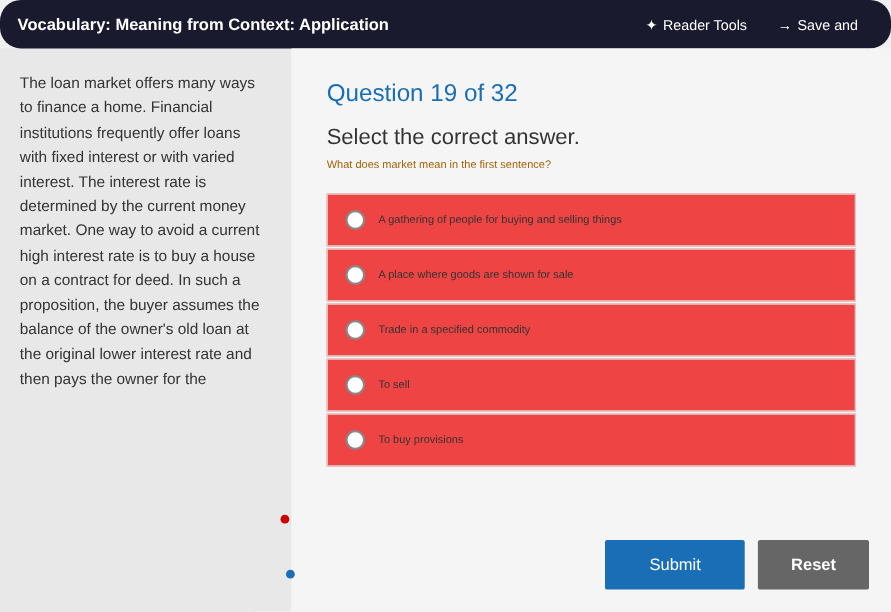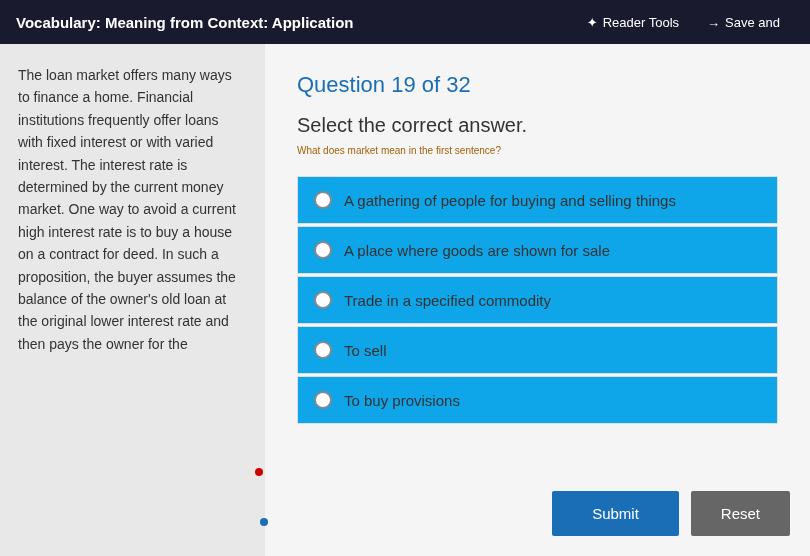--- a/index.html
+++ b/index.html
@@ -14,20 +14,21 @@
 
     
     .top-bar {
       display: flex;
       align-items: center;
       background: #1a1a2e;
       color: white;
       height: 44px;
       padding: 0 16px;
       position: relative;
+      border-radius: 19px;
     }
     .top-bar-title {
       font-size: 15px;
       font-weight: bold;
       color: white;
       flex: 1;
     }
     .top-bar-right {
       display: flex;
       align-items: center;
@@ -106,25 +107,25 @@
     
     .answer-options {
       display: flex;
       flex-direction: column;
       gap: 0;
     }
 
     .answer-option {
       display: flex;
       align-items: center;
-      background: #0ea5e9;
+      background: #ef4444;
       border: 1px solid #ddd;
       padding: 14px 16px;
       cursor: pointer;
-      font-size: 15px;
+      font-size: 10px;
       color: #333;
       gap: 12px;
       margin-bottom: 2px;
     }
 
     .radio-circle {
       width: 18px;
       height: 18px;
       border: 2px solid #888;
       border-radius: 50%;
@@ -151,21 +152,21 @@
       cursor: pointer;
       border-radius: 2px;
     }
 
     .reset-btn {
       background: #666;
       color: white;
       border: none;
       padding: 14px 30px;
       font-size: 15px;
-      font-weight: normal;
+      font-weight: bold;
       cursor: pointer;
       border-radius: 2px;
     }
 
     
     .dot-red {
       position: absolute;
       bottom: 80px;
       left: 255px;
       width: 8px;

